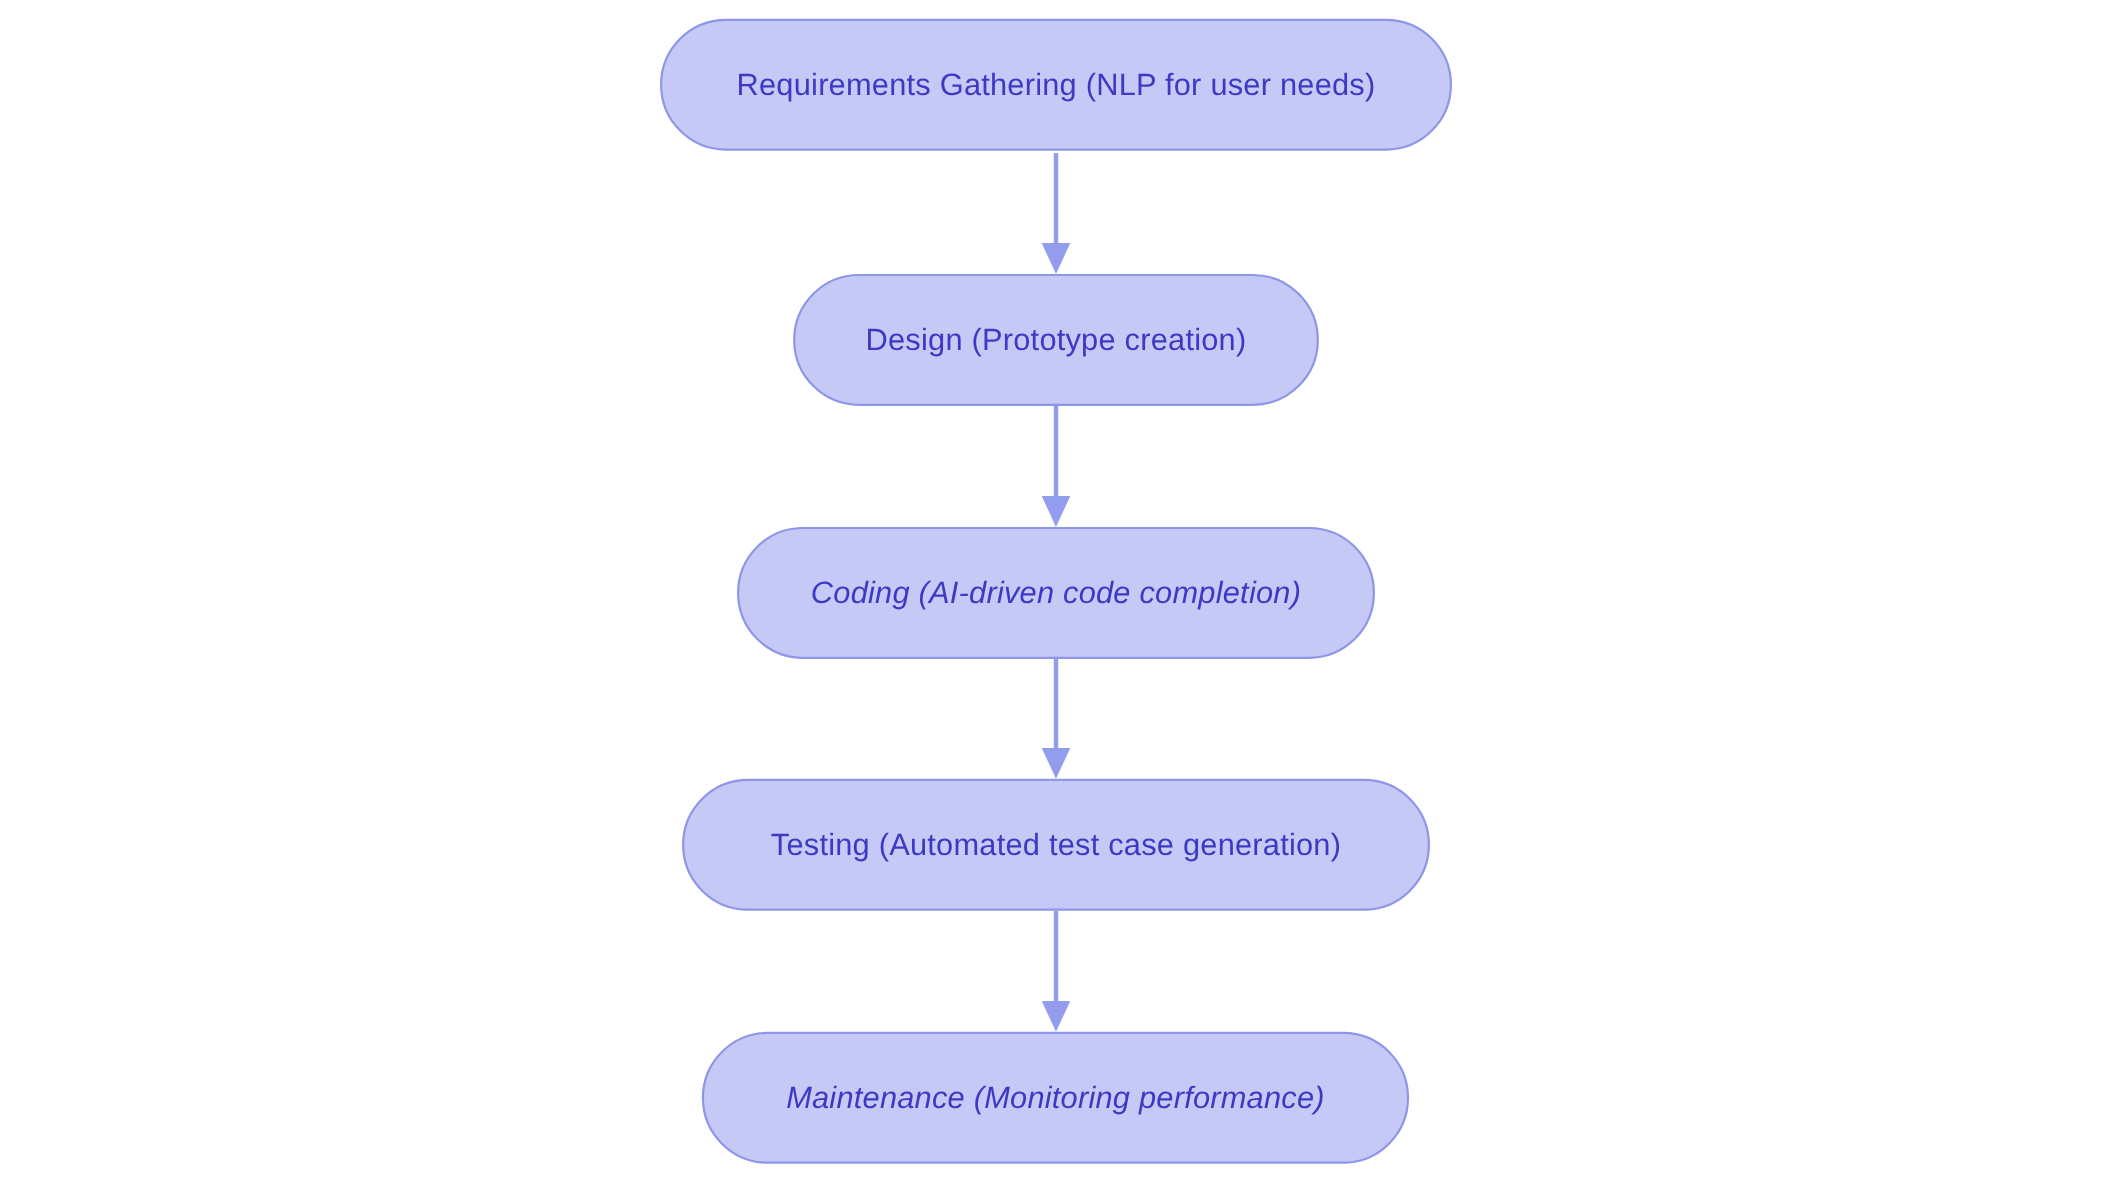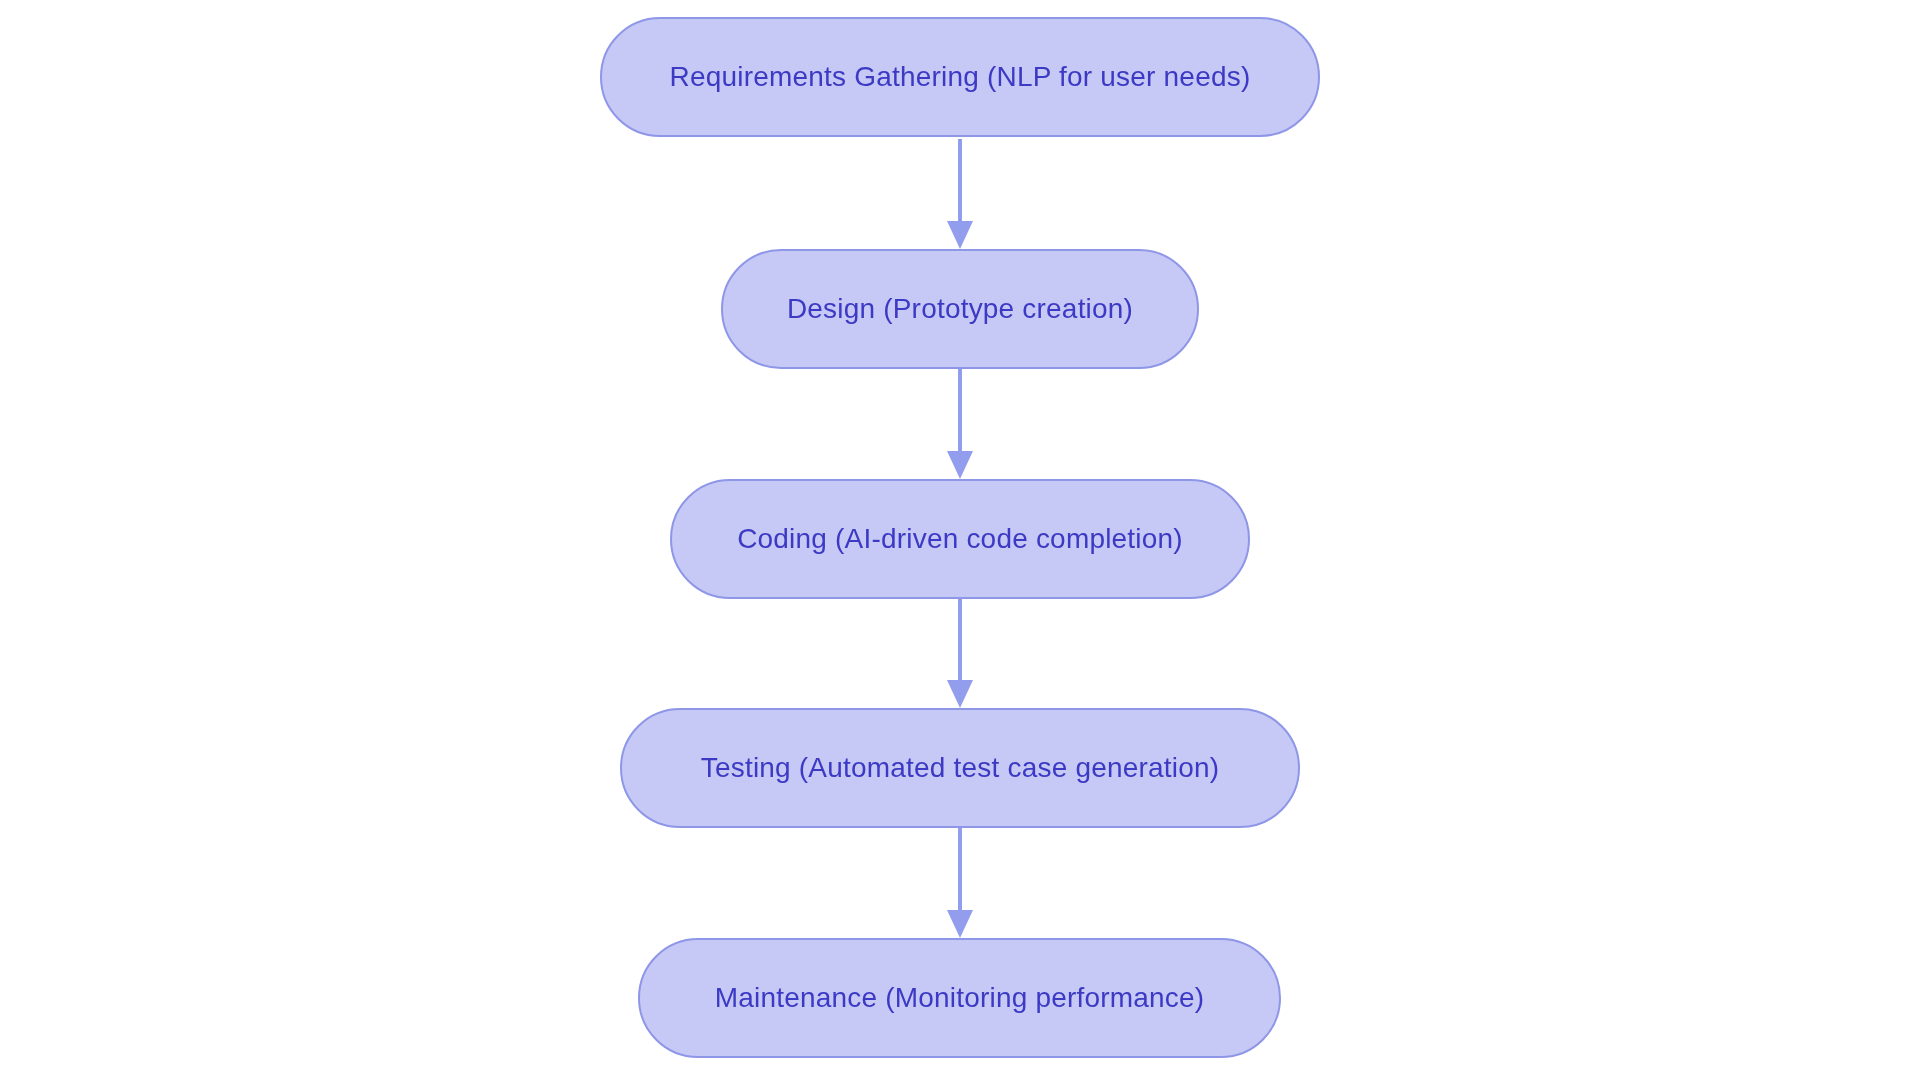--- a/index.html
+++ b/index.html
@@ -35,23 +35,23 @@
   }
   .node span {
     color: var(--node-text);
     font-size: 28px;
     font-weight: 400;
     letter-spacing: 0.2px;
     white-space: nowrap;
   }
   .node-1 { left: 600px; top: 17px;  width: 720px; }
   .node-2 { left: 721px; top: 249px; width: 478px; justify-content: center; }
-  .node-3 { left: 670px; top: 479px; width: 580px; }
+  .node-3 { left: 670px; top: 479px; width: 580px; font-style: italic; }
   .node-4 { left: 620px; top: 708px; width: 680px; text-align: center; }
-  .node-5 { left: 638px; top: 938px; width: 643px; }
+  .node-5 { left: 638px; top: 938px; width: 643px; font-style: italic; }
   .arrow {
     position: absolute;
     left: 945px;
     width: 30px;
     height: 110px;
   }
   .arrow-1 { top: 139px; }
   .arrow-2 { top: 369px; }
   .arrow-3 { top: 598px; }
   .arrow-4 { top: 828px; }

